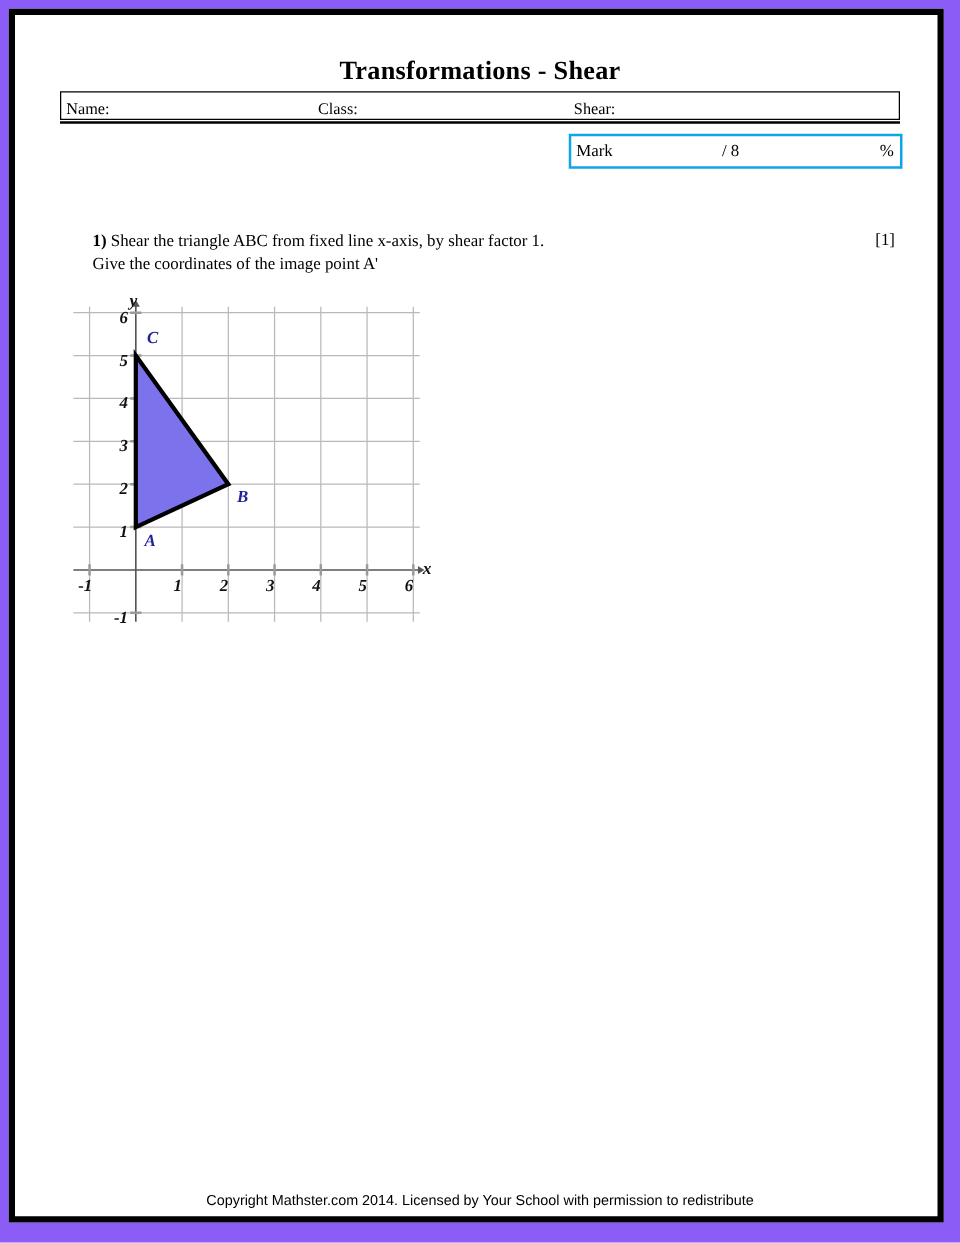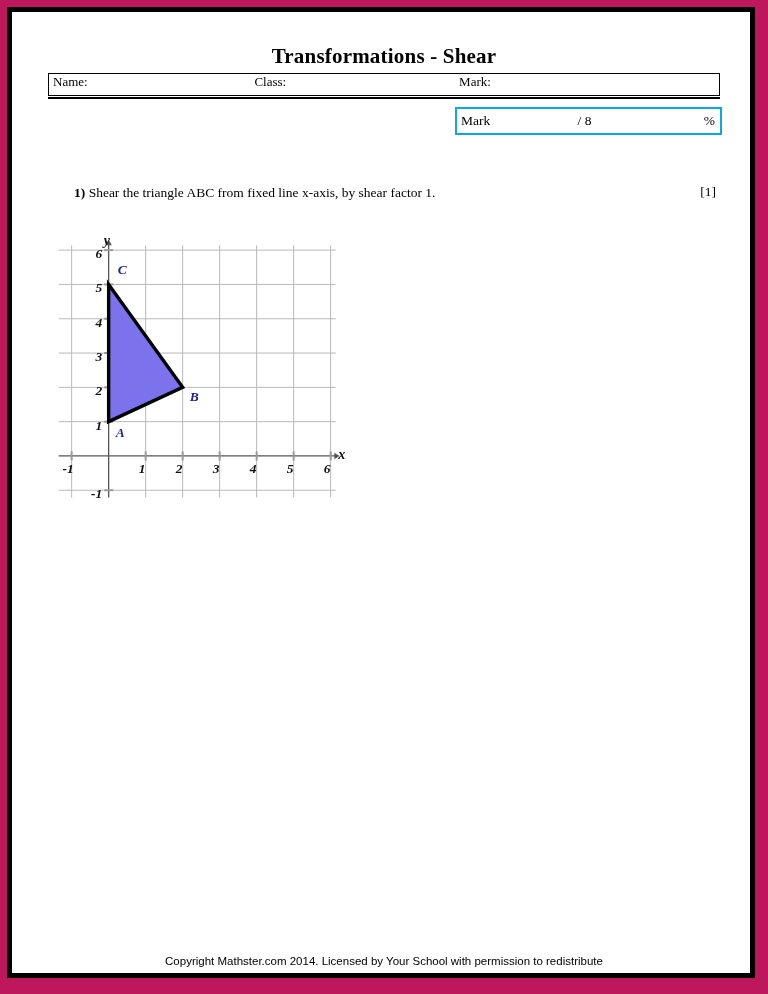--- a/index.html
+++ b/index.html
@@ -5,21 +5,21 @@
   * { margin: 0; padding: 0; box-sizing: content-box; }
   html, body { background: #ffffff; }
   body {
     width: 768px; height: 994px;
     font-family: "Liberation Serif", "DejaVu Serif", serif;
     position: relative;
     overflow: hidden;
   }
   .page {
     position: absolute; left: 0; top: 0;
-    width: 768px; height: 994px; background: #be185d;
+    width: 768px; height: 994px; background: #8b5cf6;
   }
   .frame {
     position: absolute; left: 7px; top: 7px;
     width: 738px; height: 961px;
     border: 5px solid #000000;
     background: #ffffff;
   }
   .title {
     position: absolute; left: 12px; top: 44px; width: 744px;
     text-align: center;
@@ -27,21 +27,21 @@
     letter-spacing: 0.2px;
   }
   .student-table {
     position: absolute; left: 48px; top: 73px;
     width: 670px; height: 21px;
     border: 1px solid #000000;
     display: flex; align-items: center;
     font-size: 13px; color: #000000;
     background: #ffffff;
   }
-  .student-table .cell { padding-left: 4px; height: 100%; display: flex; align-items: flex-start; }
+  .student-table .cell { padding-left: 4px; height: 100%; display: flex; align-items: flex-end; }
   .cell-name  { width: 30%; }
   .cell-class { width: 30.5%; }
   .cell-date  { width: 39.5%; }
   .header-rule {
     position: absolute; left: 48px; top: 97px;
     width: 672px; height: 2px; background: #000000;
   }
   .mark-table {
     position: absolute; left: 455px; top: 107px;
     width: 263px; height: 24px;
@@ -91,33 +91,34 @@
   <div class="title">Transformations - Shear</div>
 
   <div class="student-table">
     <div class="cell cell-name">
       <span>Name:</span>
     </div>
     <div class="cell cell-class">
       <span>Class:</span>
     </div>
     <div class="cell cell-date">
-      <span>Mark:</span>
+      <span>Shear:</span>
     </div>
   </div>
   <div class="header-rule"></div>
 
   <div class="mark-table">
     <span class="m-label">Mark</span>
     <span class="m-outof">/ 8</span>
     <span class="m-percent">%</span>
   </div>
 
   <div class="question">
     <div><span class="q-num">1)</span><span> Shear the triangle ABC from fixed line x-axis, by shear factor 1.</span></div>
+    <div>Give the coordinates of the image point A'</div>
   </div>
   <div class="q-marks">[1]</div>
 
   <svg class="graph-svg" id="graph" width="296" height="276">
       <line x1="3.699999999999995" y1="257.25" x2="280.83" y2="257.25" stroke="#b9b9b9" stroke-width="1"></line>
       <line x1="3.699999999999995" y1="188.64999999999998" x2="280.83" y2="188.64999999999998" stroke="#b9b9b9" stroke-width="1"></line>
       <line x1="3.699999999999995" y1="154.35" x2="280.83" y2="154.35" stroke="#b9b9b9" stroke-width="1"></line>
       <line x1="3.699999999999995" y1="120.04999999999998" x2="280.83" y2="120.04999999999998" stroke="#b9b9b9" stroke-width="1"></line>
       <line x1="3.699999999999995" y1="85.75" x2="280.83" y2="85.75" stroke="#b9b9b9" stroke-width="1"></line>
       <line x1="3.699999999999995" y1="51.449999999999996" x2="280.83" y2="51.449999999999996" stroke="#b9b9b9" stroke-width="1"></line>

